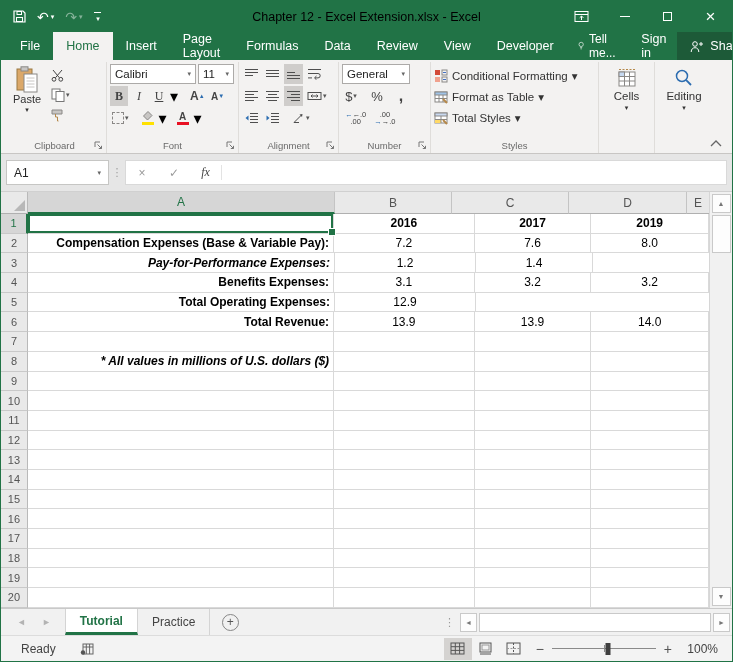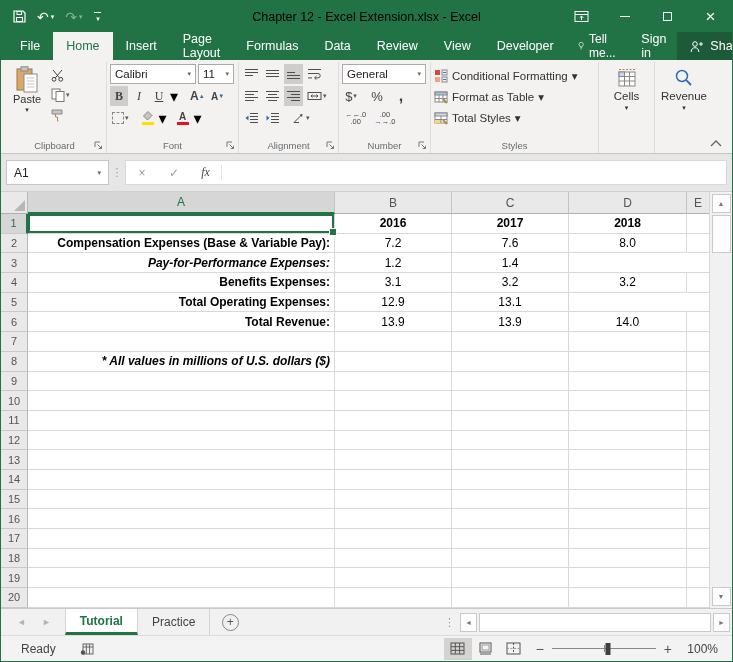--- a/index.html
+++ b/index.html
@@ -108,21 +108,21 @@
   .wE { flex: 1; border-right: none; }
   .grid-body { flex: 1; overflow: hidden; }
   .grow { display: flex; height: 19.7px; }
   .rh { width: 27px; background: #e9e9e9; border-right: 1px solid #b9b9b9;
         border-bottom: 1px solid #c9c9c9; display: flex; align-items: center;
         justify-content: center; font-size: 11px; color: #555; }
   .rh.hl { background: #d6d6d6; color: #217346; border-right: 2px solid #217346; }
   .cell { border-right: 1px solid #d9d9d9; border-bottom: 1px solid #d9d9d9; font-size: 12px;
           color: #000; display: flex; align-items: center; white-space: nowrap; }
   .cell.colA { width: 307px; justify-content: flex-end; padding-right: 4px; font-weight: bold; }
-  .cell.colB { width: 117px; justify-content: center; }
+  .cell.colB { width: 141px; justify-content: center; }
   .cell.colC { width: 117px; justify-content: center; }
   .cell.colD { width: 118px; justify-content: center; }
   .cell.colE { flex: 1; border-right: none; }
   .cell.italic { font-style: italic; }
   .cell.boldnum { font-weight: bold; }
   .cell.selected { position: relative; box-shadow: inset 0 0 0 2px #217346; z-index: 2; }
   .cell.selected::after { content: ""; position: absolute; right: -3px; bottom: -3px;
           width: 6px; height: 6px; background: #217346; border: 1px solid #fff; }
   .vscroll { flex: 0 0 23px; background: #f1f1f1; border-left: 1px solid #d6d6d6;
              display: flex; flex-direction: column; align-items: center; padding: 2px 0; }
@@ -423,21 +423,21 @@
           <svg width="9" height="9" viewBox="0 0 9 9">
             <path d="M1 6V1h5M3.5 3.5L7.5 7.5M7.5 4.8v2.7H4.8" fill="none" stroke="#777"></path>
           </svg>
         </span>
       </div>
     </div>
 
     <div class="grp" style="width:92px">
       <div class="grp-body">
         <div class="rrow">
-          <div class="combo" style="width:84px">
+          <div class="combo" style="width:68px">
             <span>General</span>
             <span class="caret">▾</span>
           </div>
         </div>
         <div class="rrow">
           <div class="btn">
             <span style="font-size:13px">$</span>
             <span class="caret">▾</span>
           </div>
           <div class="btn" style="margin-left:6px">
@@ -520,21 +520,21 @@
         <span class="caret">▾</span>
       </div>
     </div>
 
     <div class="grp" style="width:58px;border-right:none">
       <div class="grp-body bigbtn">
         <svg width="20" height="20" viewBox="0 0 20 20">
           <circle cx="8" cy="8" r="5.5" fill="none" stroke="#2b6cb0" stroke-width="1.5"></circle>
           <path d="M12.2 12.2L17 17" stroke="#2b6cb0" stroke-width="1.8"></path>
         </svg>
-        <span>Revenue</span>
+        <span>Editing</span>
         <span class="caret">▾</span>
       </div>
     </div>
 
     <div class="ribbon-fill">
       <span class="collapse">
         <svg width="12" height="7" viewBox="0 0 12 7">
           <path d="M1 6L6 1l5 5" fill="none" stroke="#666" stroke-width="1.3"></path>
         </svg>
       </span>
@@ -566,21 +566,21 @@
         <div class="ch wC">C</div>
         <div class="ch wD">D</div>
         <div class="ch wE">E</div>
       </div>
       <div class="grid-body">
           <div class="grow">
             <div class="rh hl">1</div>
             <div class="cell colA selected"></div>
             <div class="cell colB boldnum">2016</div>
             <div class="cell colC boldnum">2017</div>
-            <div class="cell colD boldnum">2018</div>
+            <div class="cell colD boldnum">2019</div>
             <div class="cell colE boldnum"></div>
           </div>
           <div class="grow">
             <div class="rh">2</div>
             <div class="cell colA">Compensation Expenses (Base &amp; Variable Pay):</div>
             <div class="cell colB">7.2</div>
             <div class="cell colC">7.6</div>
             <div class="cell colD">8.0</div>
             <div class="cell colE"></div>
           </div>
@@ -596,21 +596,20 @@
             <div class="cell colA">Benefits Expenses:</div>
             <div class="cell colB">3.1</div>
             <div class="cell colC">3.2</div>
             <div class="cell colD">3.2</div>
             <div class="cell colE"></div>
           </div>
           <div class="grow">
             <div class="rh">5</div>
             <div class="cell colA">Total Operating Expenses:</div>
             <div class="cell colB">12.9</div>
-            <div class="cell colC">13.1</div>
             <div class="cell colE"></div>
           </div>
           <div class="grow">
             <div class="rh">6</div>
             <div class="cell colA">Total Revenue:</div>
             <div class="cell colB">13.9</div>
             <div class="cell colC">13.9</div>
             <div class="cell colD">14.0</div>
             <div class="cell colE"></div>
           </div>

